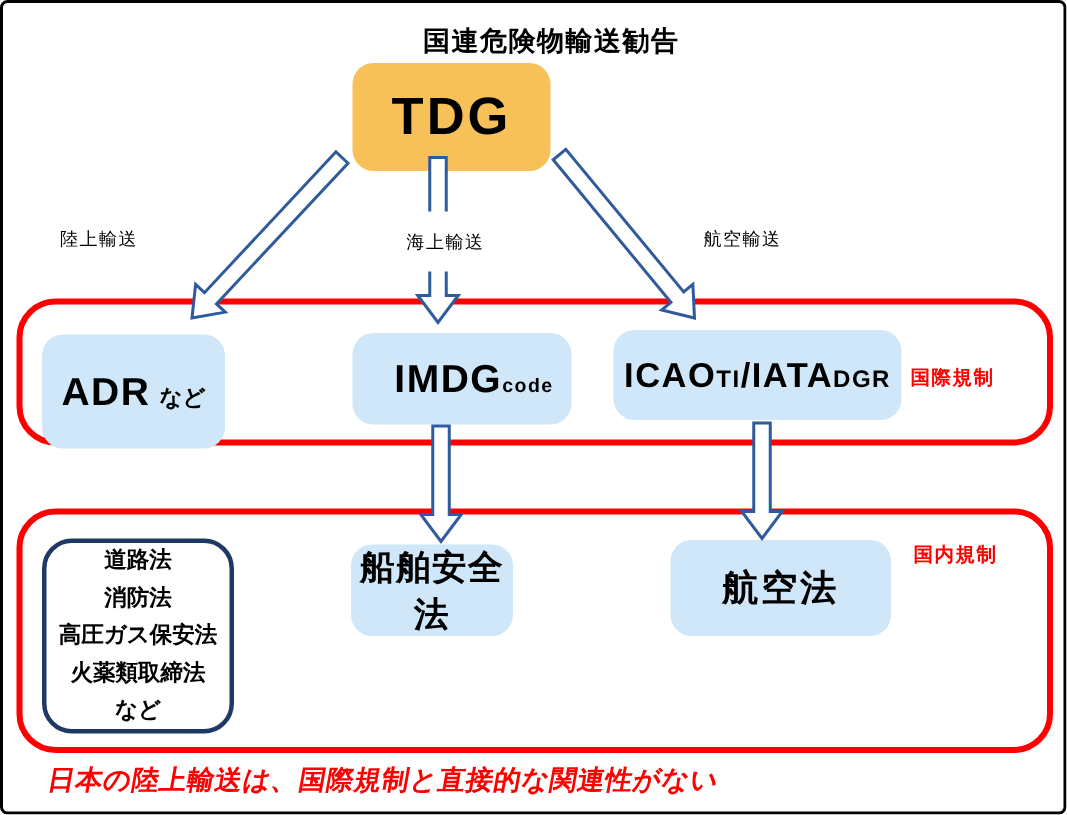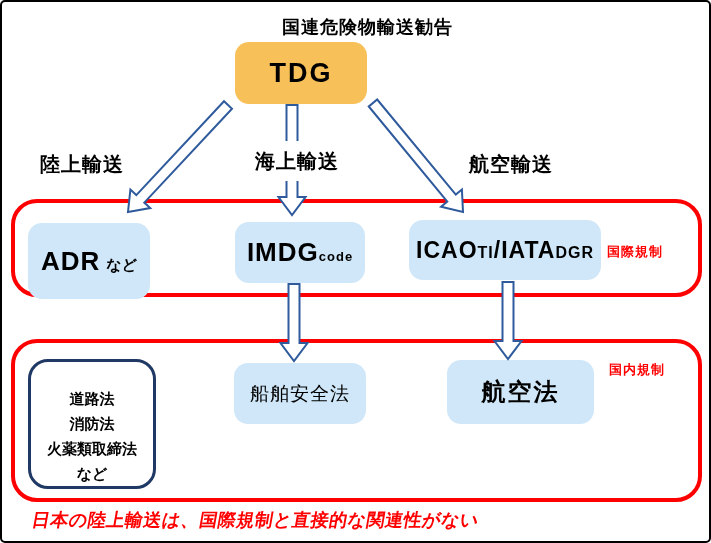--- a/index.html
+++ b/index.html
@@ -11,48 +11,48 @@
   .abs{position:absolute;}
   .title{
     left:149px;top:13px;width:302px;text-align:right;
     font-size:18px;font-weight:600;letter-spacing:1px;z-index:3;
   }
   .node{
     display:flex;align-items:center;justify-content:center;
     border-radius:14px;z-index:2;text-align:center;
   }
   .node-root{
-    left:233px;top:40px;width:132px;height:62px;
+    left:233px;top:40px;width:132px;height:72px;
     background:var(--root-fill,#F8C059);
-    font-size:27px;font-weight:bold;letter-spacing:2px;
+    font-size:35px;font-weight:bold;letter-spacing:2px;
   }
   .node-blue{background:var(--node-fill,#CFE7F8);}
   .node-adr{left:26px;top:221px;width:122px;height:76px;}
-  .node-imdg{left:233px;top:220px;width:130px;height:61px;}
+  .node-imdg{left:233px;top:220px;width:130px;height:61px;padding-left:16px;}
   .node-icao{left:407px;top:218px;width:192px;height:60px;}
-  .node-ship{left:232px;top:361px;width:132px;height:61px;font-size:19px;font-weight:normal;letter-spacing:1px;}
+  .node-ship{left:232px;top:361px;width:108px;height:61px;font-size:23px;font-weight:bold;letter-spacing:1px;}
   .node-aviation{left:445px;top:358px;width:147px;height:64px;font-size:24px;font-weight:bold;letter-spacing:2px;}
   .t-big{font-size:26px;font-weight:bold;letter-spacing:1px;}
   .t-big2{font-size:23px;font-weight:bold;letter-spacing:1px;}
   .t-sub{font-size:16px;font-weight:bold;letter-spacing:1px;}
   .t-note{font-size:15px;font-weight:bold;margin-left:6px;}
   .t-code{font-size:13px;font-weight:bold;letter-spacing:1px;}
   .group{
     border:4px solid var(--group-border,#FF0000);border-radius:26px;
     background:transparent;z-index:1;box-sizing:border-box;
   }
   .group-intl{left:9px;top:197px;width:691px;height:98px;}
   .group-dom{left:9px;top:337px;width:691px;height:163px;}
   .group-label{
     color:var(--accent-text,#FF0000);font-size:13px;font-weight:bold;
     letter-spacing:1px;z-index:3;
   }
   .group-label-intl{left:605px;top:241px;}
   .group-label-dom{left:607px;top:359px;}
-  .edge-label{font-size:20px;font-weight:700;z-index:6;letter-spacing:1px;}
+  .edge-label{font-size:12px;font-weight:400;z-index:6;letter-spacing:1px;}
   .edge-label-land{left:38px;top:149px;}
   .edge-label-sea{
     left:249px;top:139px;width:92px;height:40px;background:#fff;
     display:flex;align-items:center;justify-content:center;
   }
   .edge-label-air{left:467px;top:149px;}
   .laws-box{
     left:26px;top:357px;width:128px;height:130px;box-sizing:border-box;
     background:#fff;border:3px solid var(--laws-border,#1F3864);border-radius:20px;
     display:flex;flex-direction:column;align-items:center;justify-content:flex-end;
@@ -96,20 +96,21 @@
       <span class="t-big2">ICAO</span><span class="t-sub">TI</span><span class="t-big2">/</span><span class="t-big2">IATA</span><span class="t-sub">DGR</span>
     </div>
   </div>
 
   <div class="abs group group-dom"></div>
   <div class="abs group-label group-label-dom">国内規制</div>
 
   <div class="abs laws-box">
     <div>道路法</div>
     <div>消防法</div>
+    <div>高圧ガス保安法</div>
     <div>火薬類取締法</div>
     <div>など</div>
   </div>
 
   <div class="abs node node-blue node-ship">
     <span>船舶安全法</span>
   </div>
 
   <div class="abs node node-blue node-aviation">
     <span>航空法</span>

